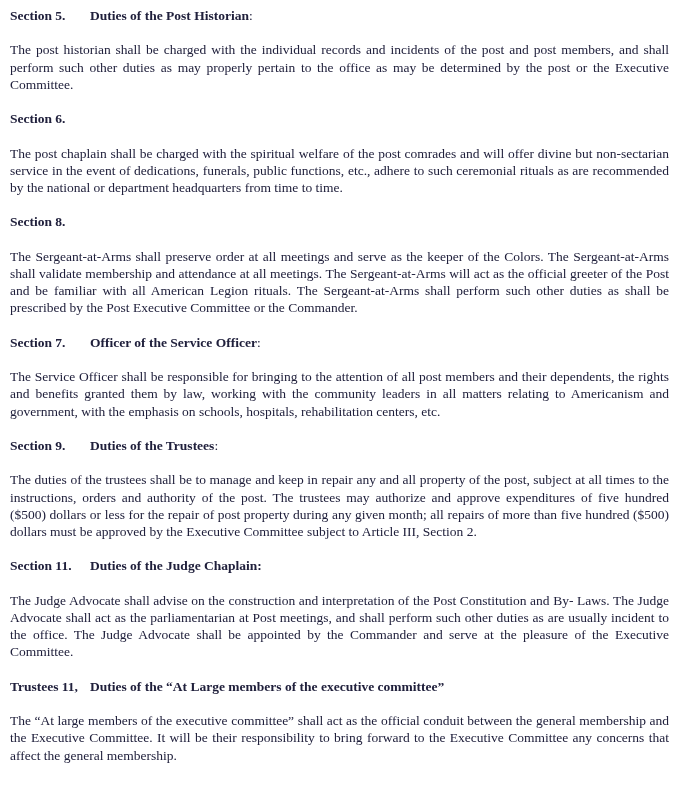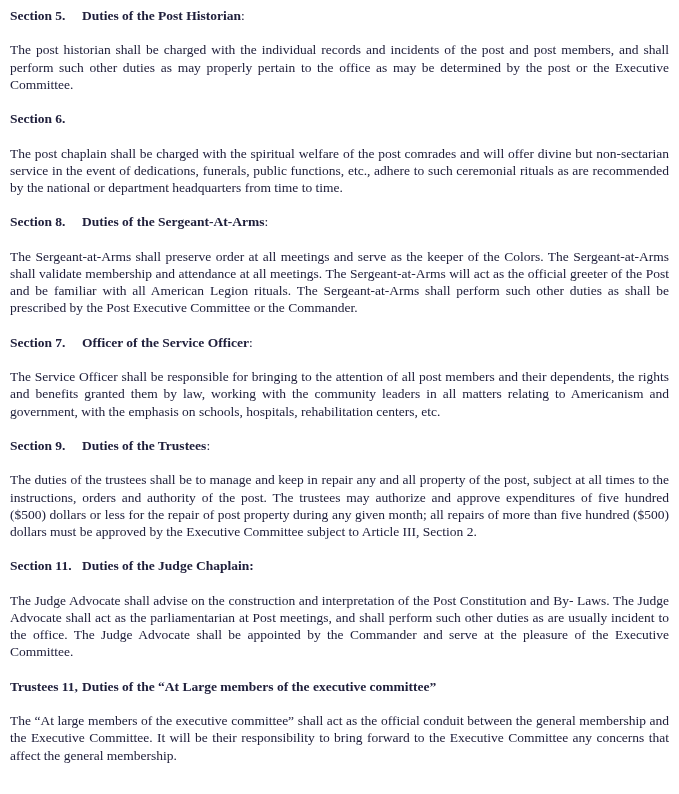--- a/index.html
+++ b/index.html
@@ -24,20 +24,21 @@
     margin-top: 17.2px;
   }
   .sec-head.first {
     margin-top: 0;
   }
   .sec-label {
     flex: 0 0 72px;
   }
   .sec-title {
     flex: 1;
+    margin-left: 8px;
   }
   .colon {
     font-weight: normal;
   }
   .para {
     text-align: justify;
     margin: 17.2px 0 0 0;
     font-family: Liberation Serif, serif;
   }
 </style>
@@ -52,21 +53,20 @@
   </div>
   <p class="para">The post historian shall be charged with the individual records and incidents of the post and post members, and shall perform such other duties as may properly pertain to the office as may be determined by the post or the Executive Committee.</p>
 
   <div class="sec-head">
     <span class="sec-label">Section 6.</span>
   </div>
   <p class="para">The post chaplain shall be charged with the spiritual welfare of the post comrades and will offer divine but non-sectarian service in the event of dedications, funerals, public functions, etc., adhere to such ceremonial rituals as are recommended by the national or department headquarters from time to time.</p>
 
   <div class="sec-head">
     <span class="sec-label">Section 8.</span>
-    <span class="sec-title"><span>Duties of the Sergeant-At-Arms</span><span class="colon">:</span></span>
   </div>
   <p class="para">The Sergeant-at-Arms shall preserve order at all meetings and serve as the keeper of the Colors. The Sergeant-at-Arms shall validate membership and attendance at all meetings. The Sergeant-at-Arms will act as the official greeter of the Post and be familiar with all American Legion rituals. The Sergeant-at-Arms shall perform such other duties as shall be prescribed by the Post Executive Committee or the Commander.</p>
 
   <div class="sec-head">
     <span class="sec-label">Section 7.</span>
     <span class="sec-title"><span>Officer of the Service Officer</span><span class="colon">:</span></span>
   </div>
   <p class="para">The Service Officer shall be responsible for bringing to the attention of all post members and their dependents, the rights and benefits granted them by law, working with the community leaders in all matters relating to Americanism and government, with the emphasis on schools, hospitals, rehabilitation centers, etc.</p>
 
   <div class="sec-head">

